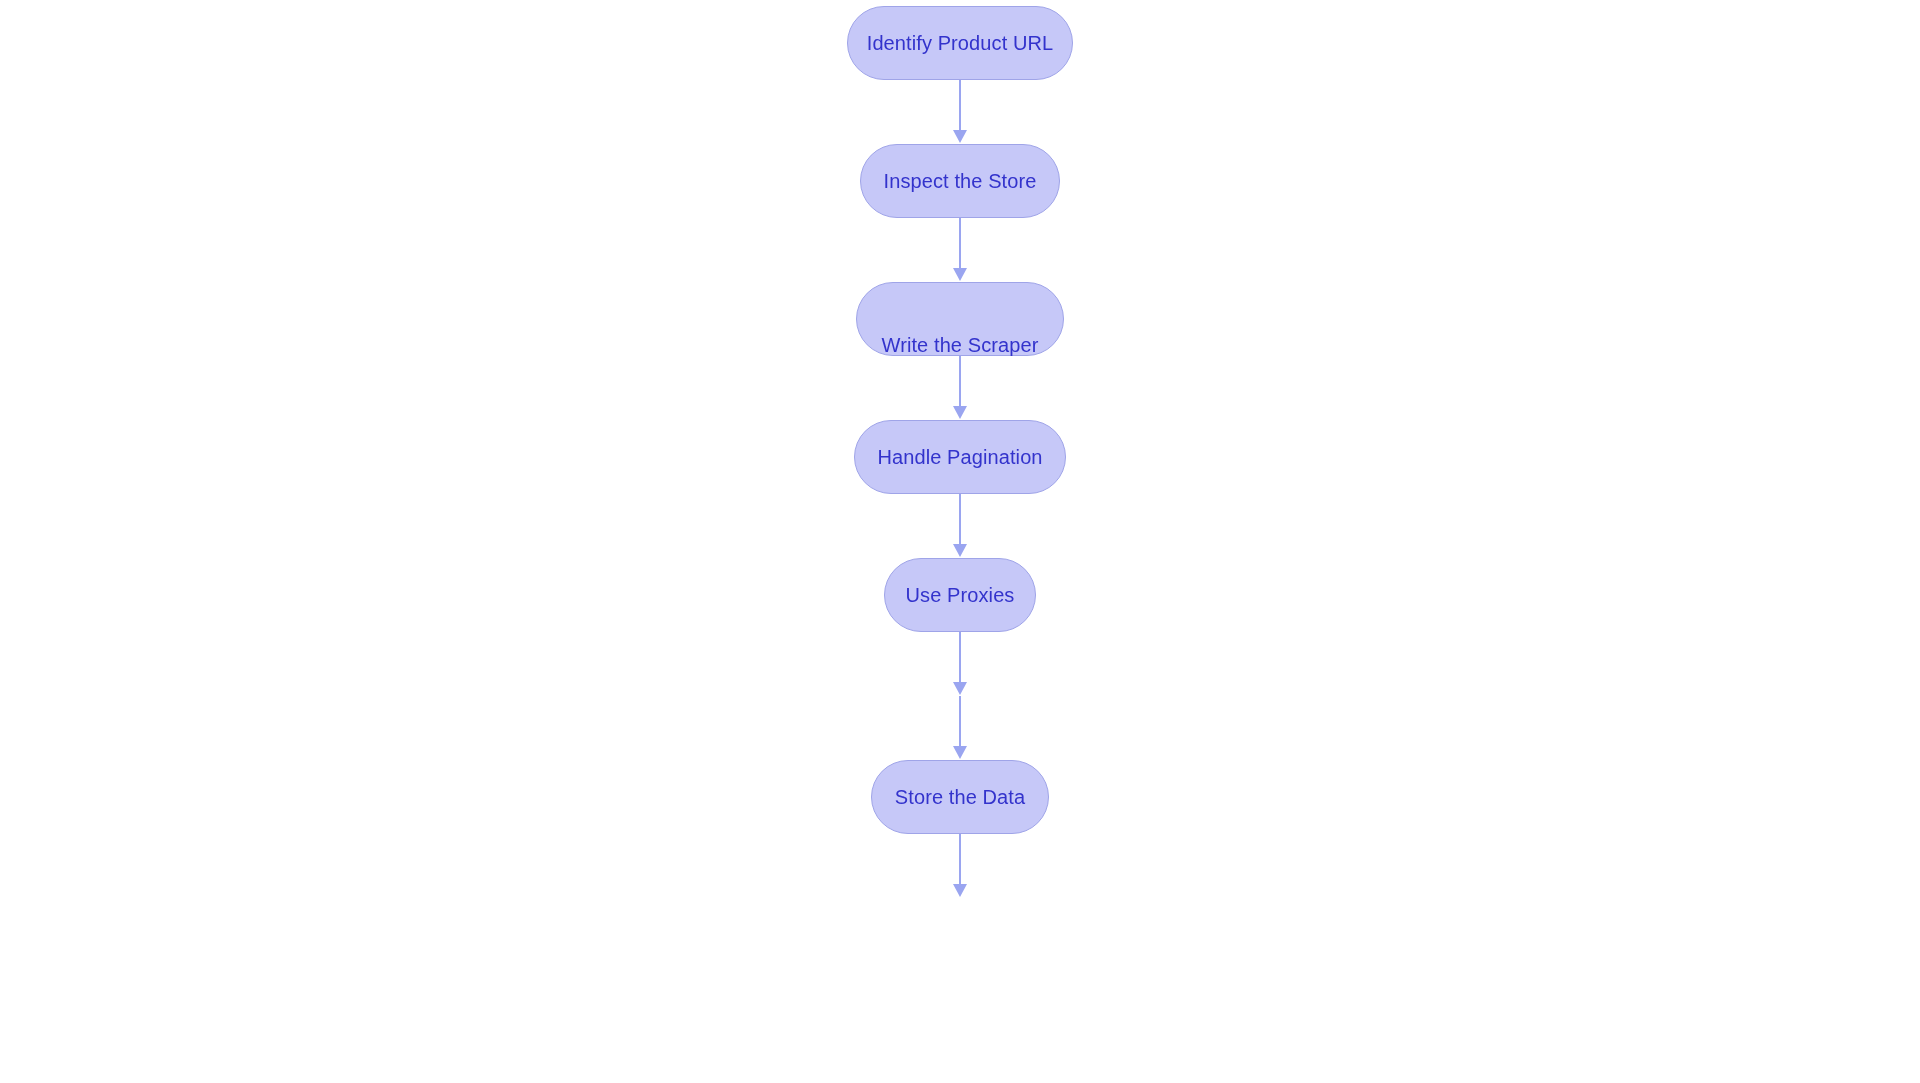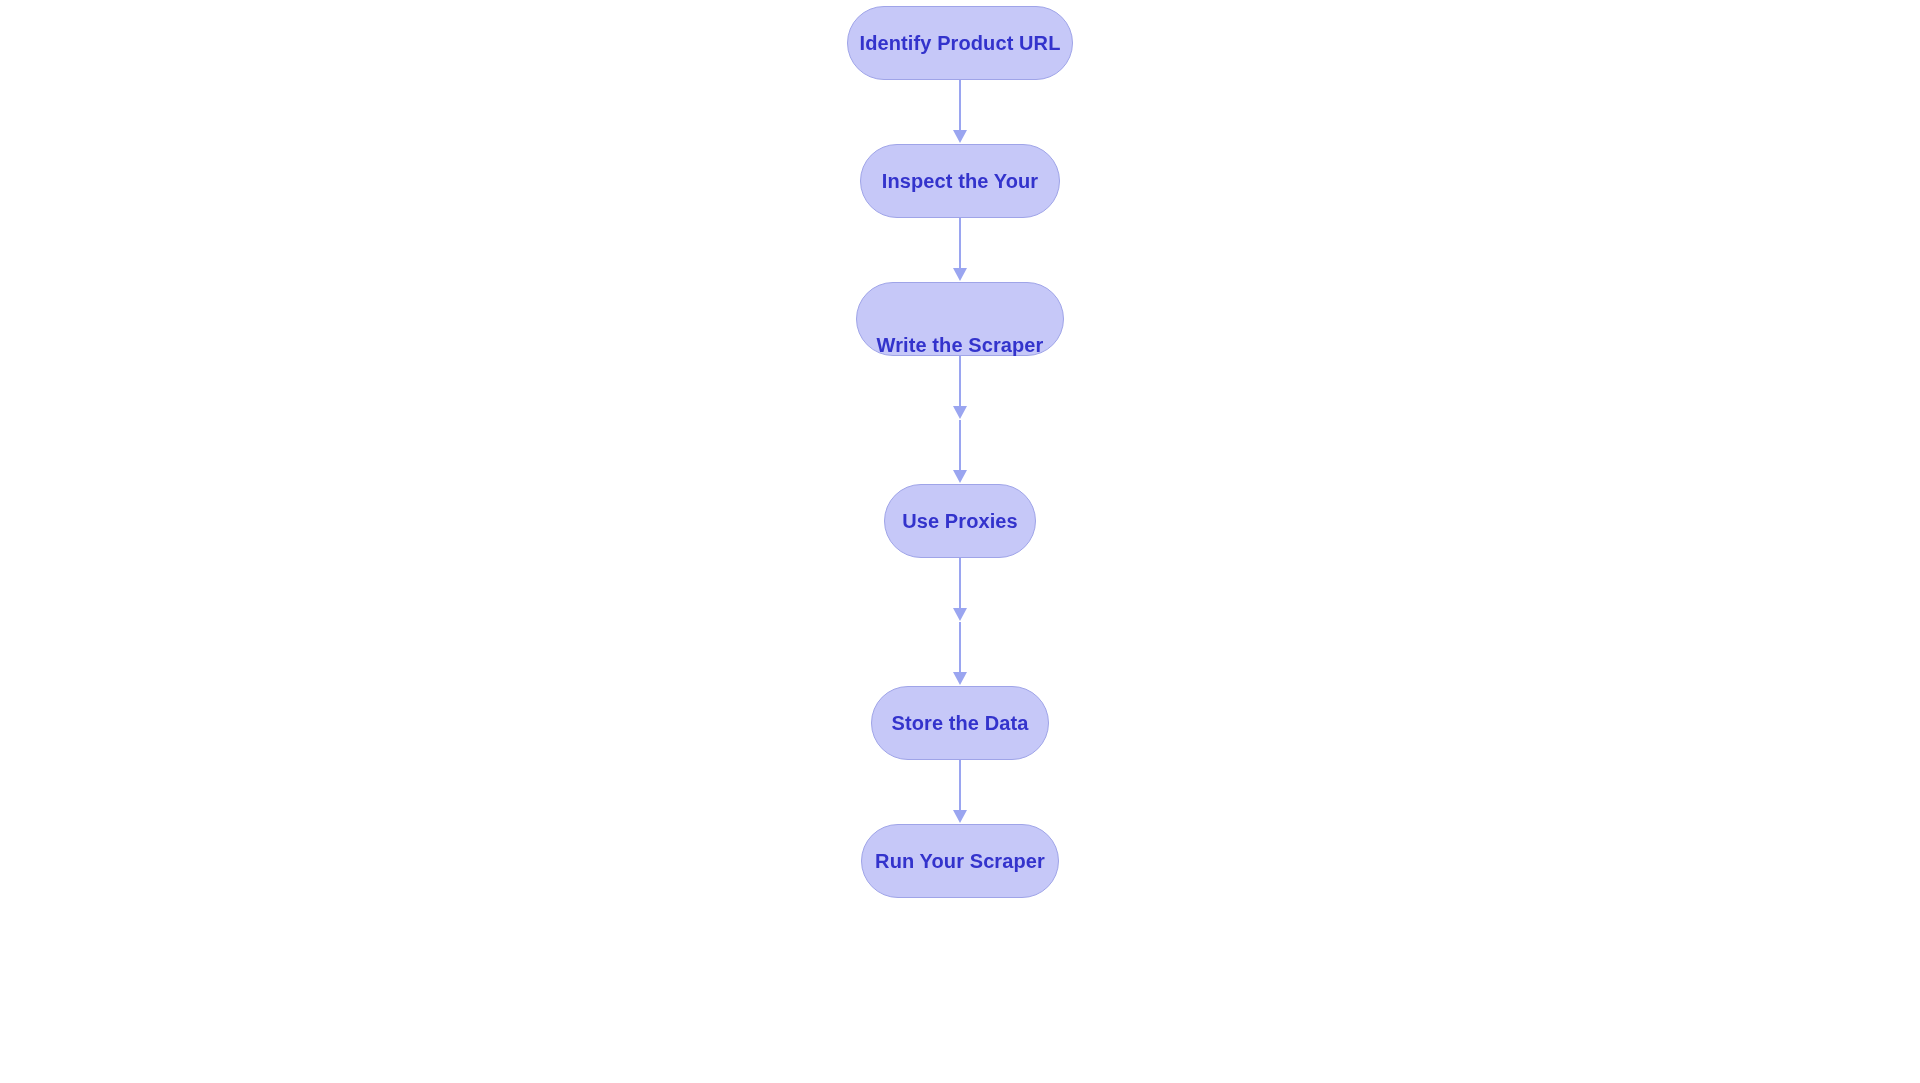--- a/index.html
+++ b/index.html
@@ -41,21 +41,21 @@
     display: flex;
     align-items: center;
     justify-content: center;
     padding: 0 26px;
     flex: none;
   }
 
   .node-label {
     color: #3333cc;
     font-size: 20px;
-    font-weight: 700;
+    font-weight: 400;
     letter-spacing: 0.1px;
     white-space: nowrap;
     line-height: 1;
   }
 
   .connector {
     width: 24px;
     height: 64px;
     flex: none;
     display: block;
@@ -77,41 +77,44 @@
     </div>
 
     <div class="connector">
       <svg width="24" height="64" viewBox="0 0 24 64">
         <line x1="12" y1="0" x2="12" y2="52" stroke="#9aa5f0" stroke-width="2"></line>
         <polygon points="5,50 19,50 12,63" fill="#9aa5f0"></polygon>
       </svg>
     </div>
 
     <div class="node" style="width:200px;">
-      <span class="node-label">Inspect the Your</span>
+      <span class="node-label">Inspect the Store</span>
     </div>
 
     <div class="connector">
       <svg width="24" height="64" viewBox="0 0 24 64">
         <line x1="12" y1="0" x2="12" y2="52" stroke="#9aa5f0" stroke-width="2"></line>
         <polygon points="5,50 19,50 12,63" fill="#9aa5f0"></polygon>
       </svg>
     </div>
 
     <div class="node" style="width:208px;align-items:flex-end;">
       <span class="node-label">Write the Scraper</span>
     </div>
 
     <div class="connector">
       <svg width="24" height="64" viewBox="0 0 24 64">
         <line x1="12" y1="0" x2="12" y2="52" stroke="#9aa5f0" stroke-width="2"></line>
         <polygon points="5,50 19,50 12,63" fill="#9aa5f0"></polygon>
       </svg>
     </div>
 
+    <div class="node" style="width:212px;">
+      <span class="node-label">Handle Pagination</span>
+    </div>
 
     <div class="connector">
       <svg width="24" height="64" viewBox="0 0 24 64">
         <line x1="12" y1="0" x2="12" y2="52" stroke="#9aa5f0" stroke-width="2"></line>
         <polygon points="5,50 19,50 12,63" fill="#9aa5f0"></polygon>
       </svg>
     </div>
 
     <div class="node" style="width:152px;">
       <span class="node-label">Use Proxies</span>
@@ -136,18 +139,15 @@
       <span class="node-label">Store the Data</span>
     </div>
 
     <div class="connector">
       <svg width="24" height="64" viewBox="0 0 24 64">
         <line x1="12" y1="0" x2="12" y2="52" stroke="#9aa5f0" stroke-width="2"></line>
         <polygon points="5,50 19,50 12,63" fill="#9aa5f0"></polygon>
       </svg>
     </div>
 
-    <div class="node" style="width:198px;">
-      <span class="node-label">Run Your Scraper</span>
-    </div>
 
   </div>
 </div>
 
 </body></html>

